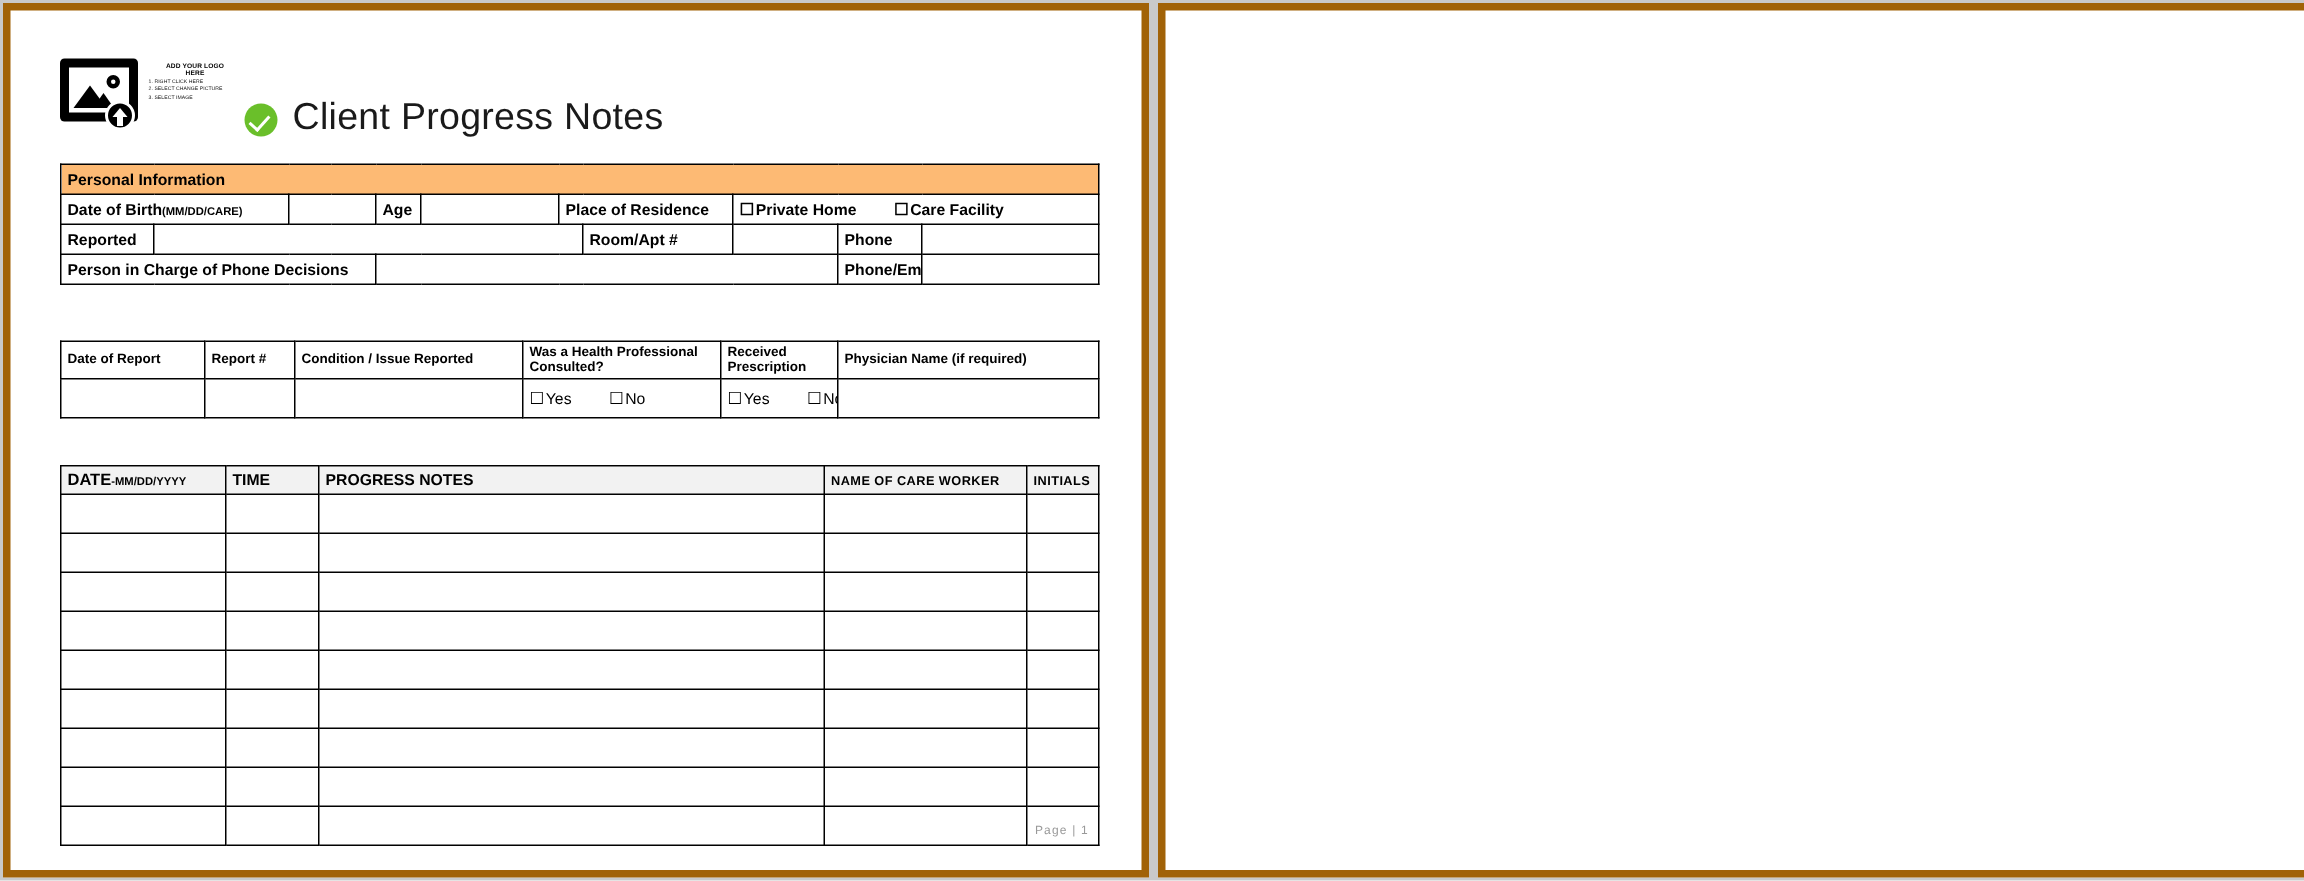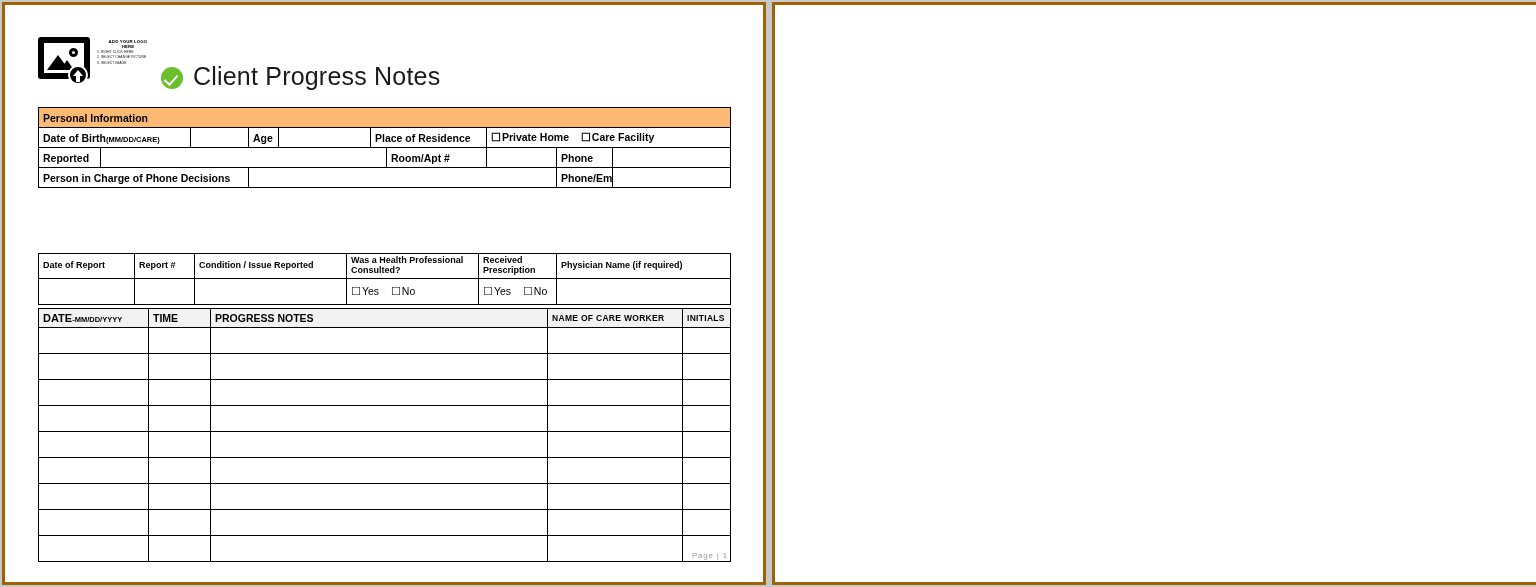--- a/index.html
+++ b/index.html
@@ -15,21 +15,21 @@
   }
   .workspace {
     position: relative;
     width: 1536px;
     height: 587px;
   }
   .page {
     position: absolute;
     background: #ffffff;
     box-sizing: border-box;
-    border: 3px solid #a16207;
+    border: 5px solid #a16207;
     text-decoration: underline;
   }
   #page-1 { left: 2px;   top: 2px; width: 764px; height: 583px; }
   #page-2 { left: 772px; top: 2px; width: 896px; height: 583px; padding-left: 29px; }
 
   
   .doc-header {
     position: absolute;
     left: 33px;
     top: 26px;
@@ -168,24 +168,24 @@
     height: 15px;
     vertical-align: middle;
     overflow: hidden;
     white-space: nowrap;
   }
   td.lbl { font-weight: bold; }
   td.shade { background: #fdba74; }
   .sm { font-size: 7.5px; font-weight: bold; }
   .cbx { font-size: 11px; margin-right: 1px; }
   .cb-opt { white-space: nowrap; }
-  .cb-opt + .cb-opt { margin-left: 9px; text-align: right; }
+  .cb-opt + .cb-opt { margin-left: 22px; text-align: right; }
 
   #tbl-personal { left: 33px; top: 102px; width: 692px; }
-  #tbl-report   { left: 33px; top: 248px; width: 692px; padding-left: 28px; }
+  #tbl-report   { left: 33px; top: 220px; width: 692px; padding-left: 28px; }
   #tbl-notes-1  { left: 33px; top: 303px; width: 692px; }
 
   #tbl-report td { height: 13px; }
   #tbl-report td.hdr { font-weight: bold; font-size: 9px; white-space: normal; line-height: 1.1; vertical-align: middle; }
   #tbl-report td.blank { height: 21px; }
 
   table.notes td { height: 21px; margin-top: 36px; }
   table.notes td.nh {
     background: #f2f2f2;
     font-weight: bold;

